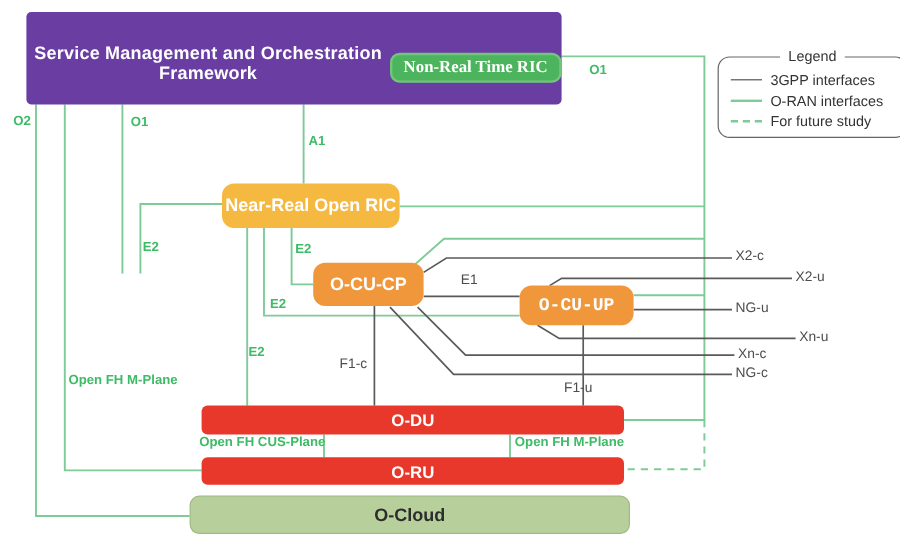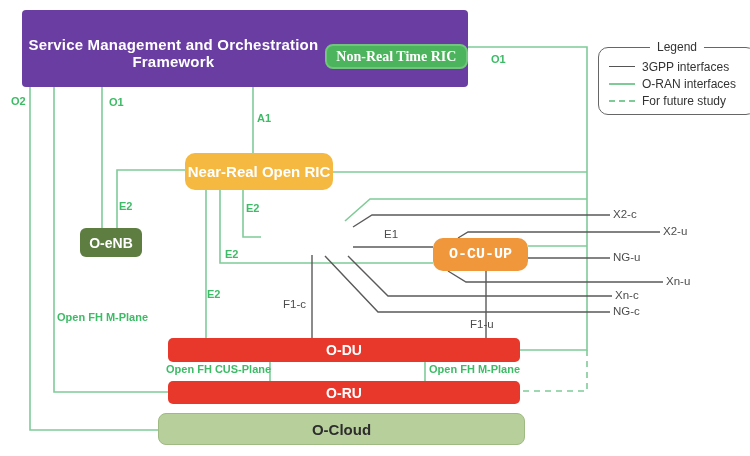--- a/index.html
+++ b/index.html
@@ -84,22 +84,22 @@
     <polyline class="d" points="448,271 466,282 663,282"></polyline>
     <polyline class="d" points="348,256 388,296 612,296"></polyline>
     <polyline class="d" points="325,256 378,312 610,312"></polyline>
   </svg>
 
   <div class="node smo">
     <div class="smo-title">Service Management and Orchestration Framework</div>
     <div class="nonrt">Non-Real Time RIC</div>
   </div>
   <div class="node nearrt">Near-Real Open RIC</div>
+  <div class="node ocucp">O-CU-CP</div>
   <div class="node ocuup">O-CU-UP</div>
-  <div class="node oenb">O-eNB</div>
   <div class="node odu">O-DU</div>
   <div class="node oru">O-RU</div>
   <div class="node ocloud">O-Cloud</div>
 
   <span class="elabel" style="left:11px;top:95px">O2</span>
   <span class="elabel" style="left:109px;top:96px">O1</span>
   <span class="elabel" style="left:257px;top:112px">A1</span>
   <span class="elabel" style="left:491px;top:53px">O1</span>
   <span class="elabel" style="left:119px;top:200px">E2</span>
   <span class="elabel" style="left:246px;top:202px">E2</span>

